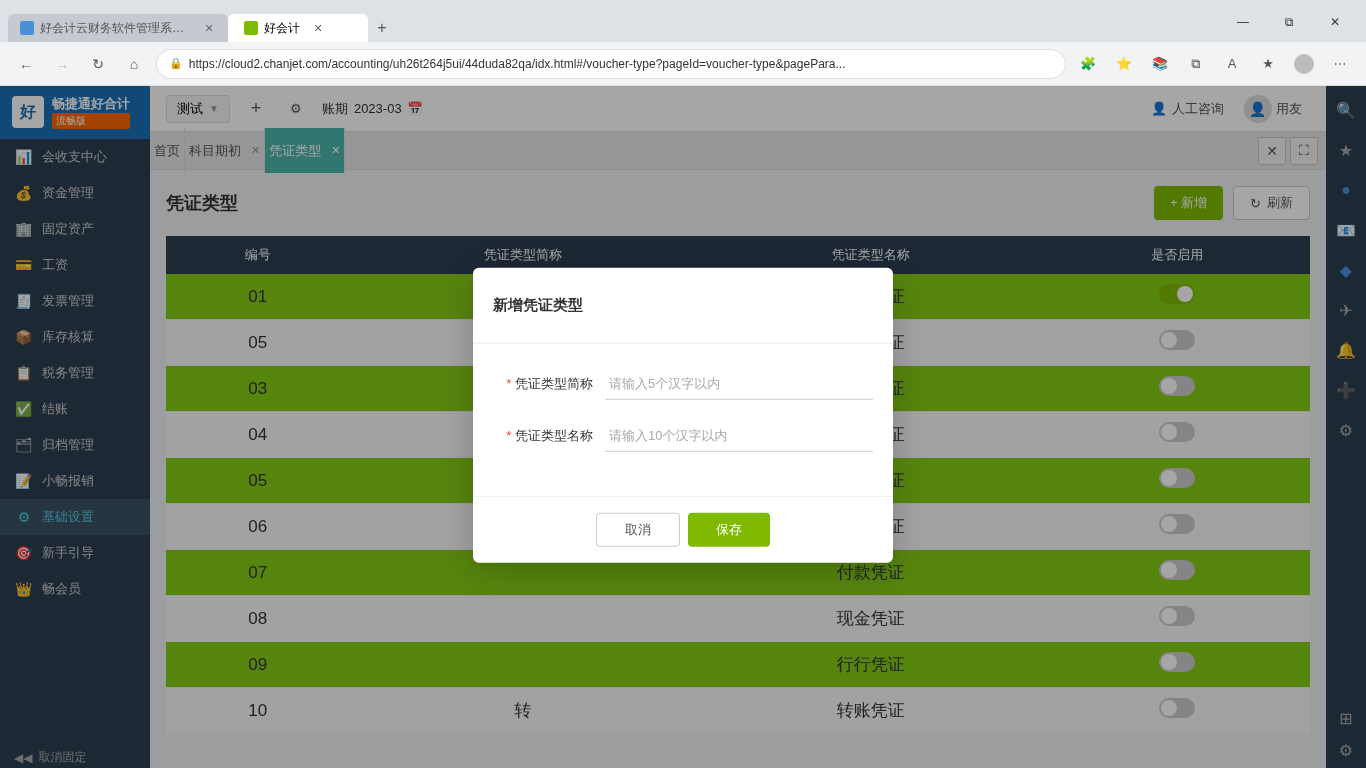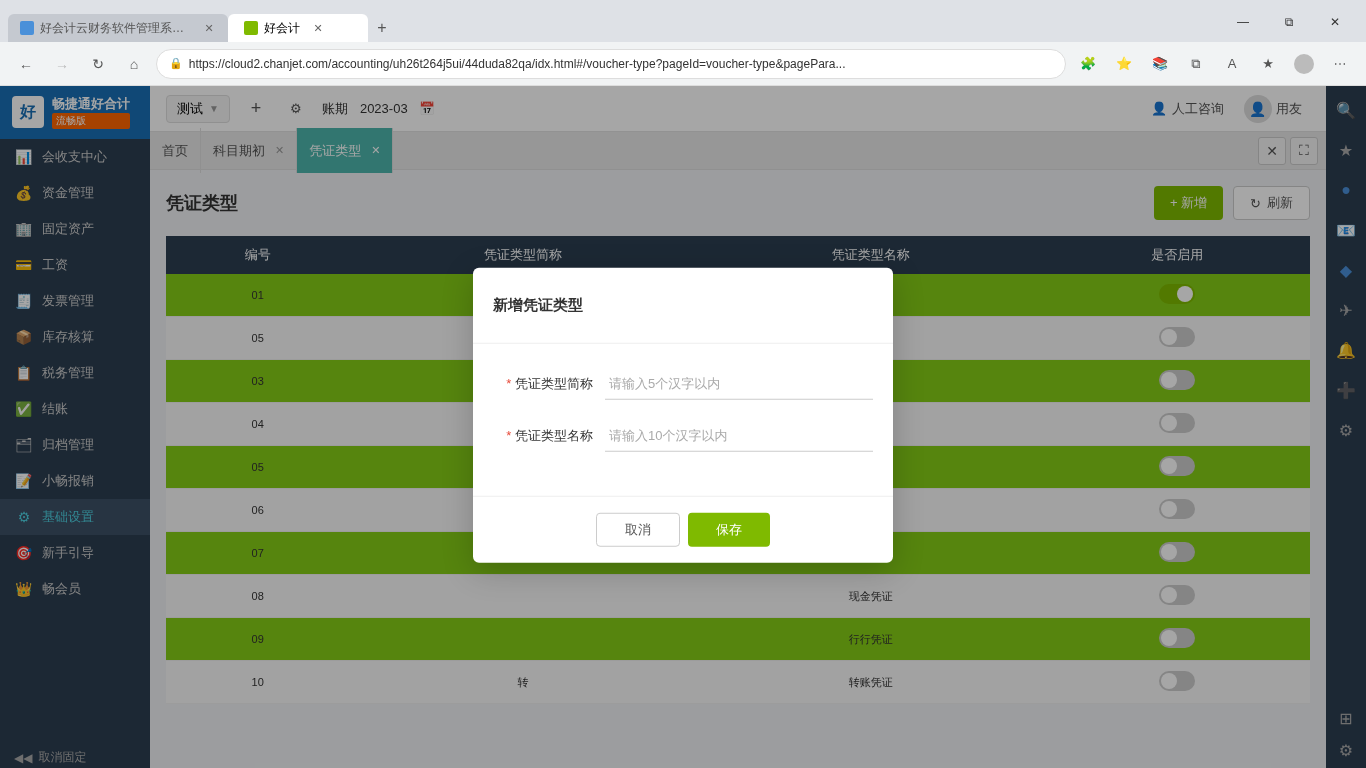--- a/index.html
+++ b/index.html
@@ -34,50 +34,50 @@
     .sidebar-scroll::-webkit-scrollbar-thumb { background: #3d5166; }
 
     
     .main-content { flex: 1; display: flex; flex-direction: column; background: #f0f2f5; overflow: hidden; }
 
     
     .app-header { background: #fff; height: 46px; display: flex; align-items: center; padding: 0 16px; gap: 12px; border-bottom: 1px solid #e0e0e0; }
     .workspace-selector { display: flex; align-items: center; gap: 6px; background: #f5f5f5; border: 1px solid #ddd; border-radius: 4px; padding: 4px 10px; cursor: pointer; font-size: 13px; }
     .workspace-arrow { font-size: 10px; color: #999; }
     .header-actions { display: flex; align-items: center; gap: 12px; margin-left: auto; }
-    .period-info { display: flex; align-items: center; gap: 12px; font-size: 13px; color: #333; justify-content: flex-end; }
+    .period-info { display: flex; align-items: center; gap: 6px; font-size: 13px; color: #333; justify-content: flex-end; }
     .header-btn { display: flex; align-items: center; gap: 4px; cursor: pointer; padding: 4px 8px; border-radius: 4px; color: #555; font-size: 13px; }
     .header-add-btn { width: 28px; height: 28px; display: flex; align-items: center; justify-content: center; border-radius: 50%; cursor: pointer; color: #555; font-size: 18px; }
     .header-settings-btn { width: 28px; height: 28px; display: flex; align-items: center; justify-content: center; cursor: pointer; color: #555; }
     .user-avatar { width: 28px; height: 28px; border-radius: 50%; background: #ddd; display: flex; align-items: center; justify-content: center; }
     .consulting-btn { display: flex; align-items: center; gap: 4px; color: #555; font-size: 13px; cursor: pointer; }
 
     
     .app-tabs { background: #e8e8e8; display: flex; align-items: center; height: 38px; padding: 0 0; border-bottom: 1px solid #ddd; }
-    .app-tab { display: flex; align-items: center; height: 45px; padding: 0 12px; font-size: 13px; cursor: pointer; color: #555; border-right: 1px solid #ddd; gap: 6px; }
+    .app-tab { display: flex; align-items: center; height: 45px; padding: 0 4px; font-size: 13px; cursor: pointer; color: #555; border-right: 1px solid #ddd; gap: 6px; }
     .app-tab.active { background: #4db6ac; color: #fff; }
     .app-tab-close { font-size: 11px; color: #999; margin-left: 4px; cursor: pointer; }
     .app-tab.active .app-tab-close { color: #fff; }
     .tab-expand-btn { margin-left: auto; margin-right: 8px; display: flex; gap: 4px; }
     .tab-expand-icon { width: 28px; height: 28px; display: flex; align-items: center; justify-content: center; cursor: pointer; color: #555; font-size: 14px; border: 1px solid #ccc; border-radius: 3px; background: #f5f5f5; }
 
     
     .content-area { flex: 1; overflow-y: auto; padding: 16px; }
 
     
     .page-header { display: flex; align-items: center; justify-content: space-between; margin-bottom: 16px; }
     .page-title { font-size: 18px; font-weight: bold; color: #333; }
     .page-actions { display: flex; gap: 10px; }
     .btn-primary { background: #7fba00; color: #fff; border: none; padding: 7px 16px; border-radius: 4px; cursor: pointer; font-size: 13px; display: flex; align-items: center; gap: 6px; }
     .btn-secondary { background: #fff; color: #555; border: 1px solid #ccc; padding: 7px 16px; border-radius: 4px; cursor: pointer; font-size: 13px; display: flex; align-items: center; gap: 6px; }
 
     
     .data-table { width: 100%; border-collapse: collapse; background: #84cc16; }
     .data-table th { background: #2c3e50; color: #fff; padding: 10px 16px; text-align: center; font-size: 13px; font-weight: normal; }
-    .data-table td { padding: 10px 16px; text-align: center; font-size: 11px; color: #333; border-bottom: 1px solid #f0f0f0; }
+    .data-table td { padding: 10px 16px; text-align: center; font-size: 17px; color: #333; border-bottom: 1px solid #f0f0f0; }
     .data-table tr:nth-child(even) { background: #f9f9f9; }
 
     
     .toggle { width: 36px; height: 20px; border-radius: 10px; background: #ccc; position: relative; cursor: pointer; display: inline-block; }
     .toggle.on { background: #7fba00; }
     .toggle-knob { width: 16px; height: 16px; background: #fff; border-radius: 50%; position: absolute; top: 2px; left: 2px; transition: left 0.2s; }
     .toggle.on .toggle-knob { left: 18px; }
 
     
     .right-panel { width: 40px; background: #2c3e50; display: flex; flex-direction: column; align-items: center; padding: 8px 0; gap: 8px; }

